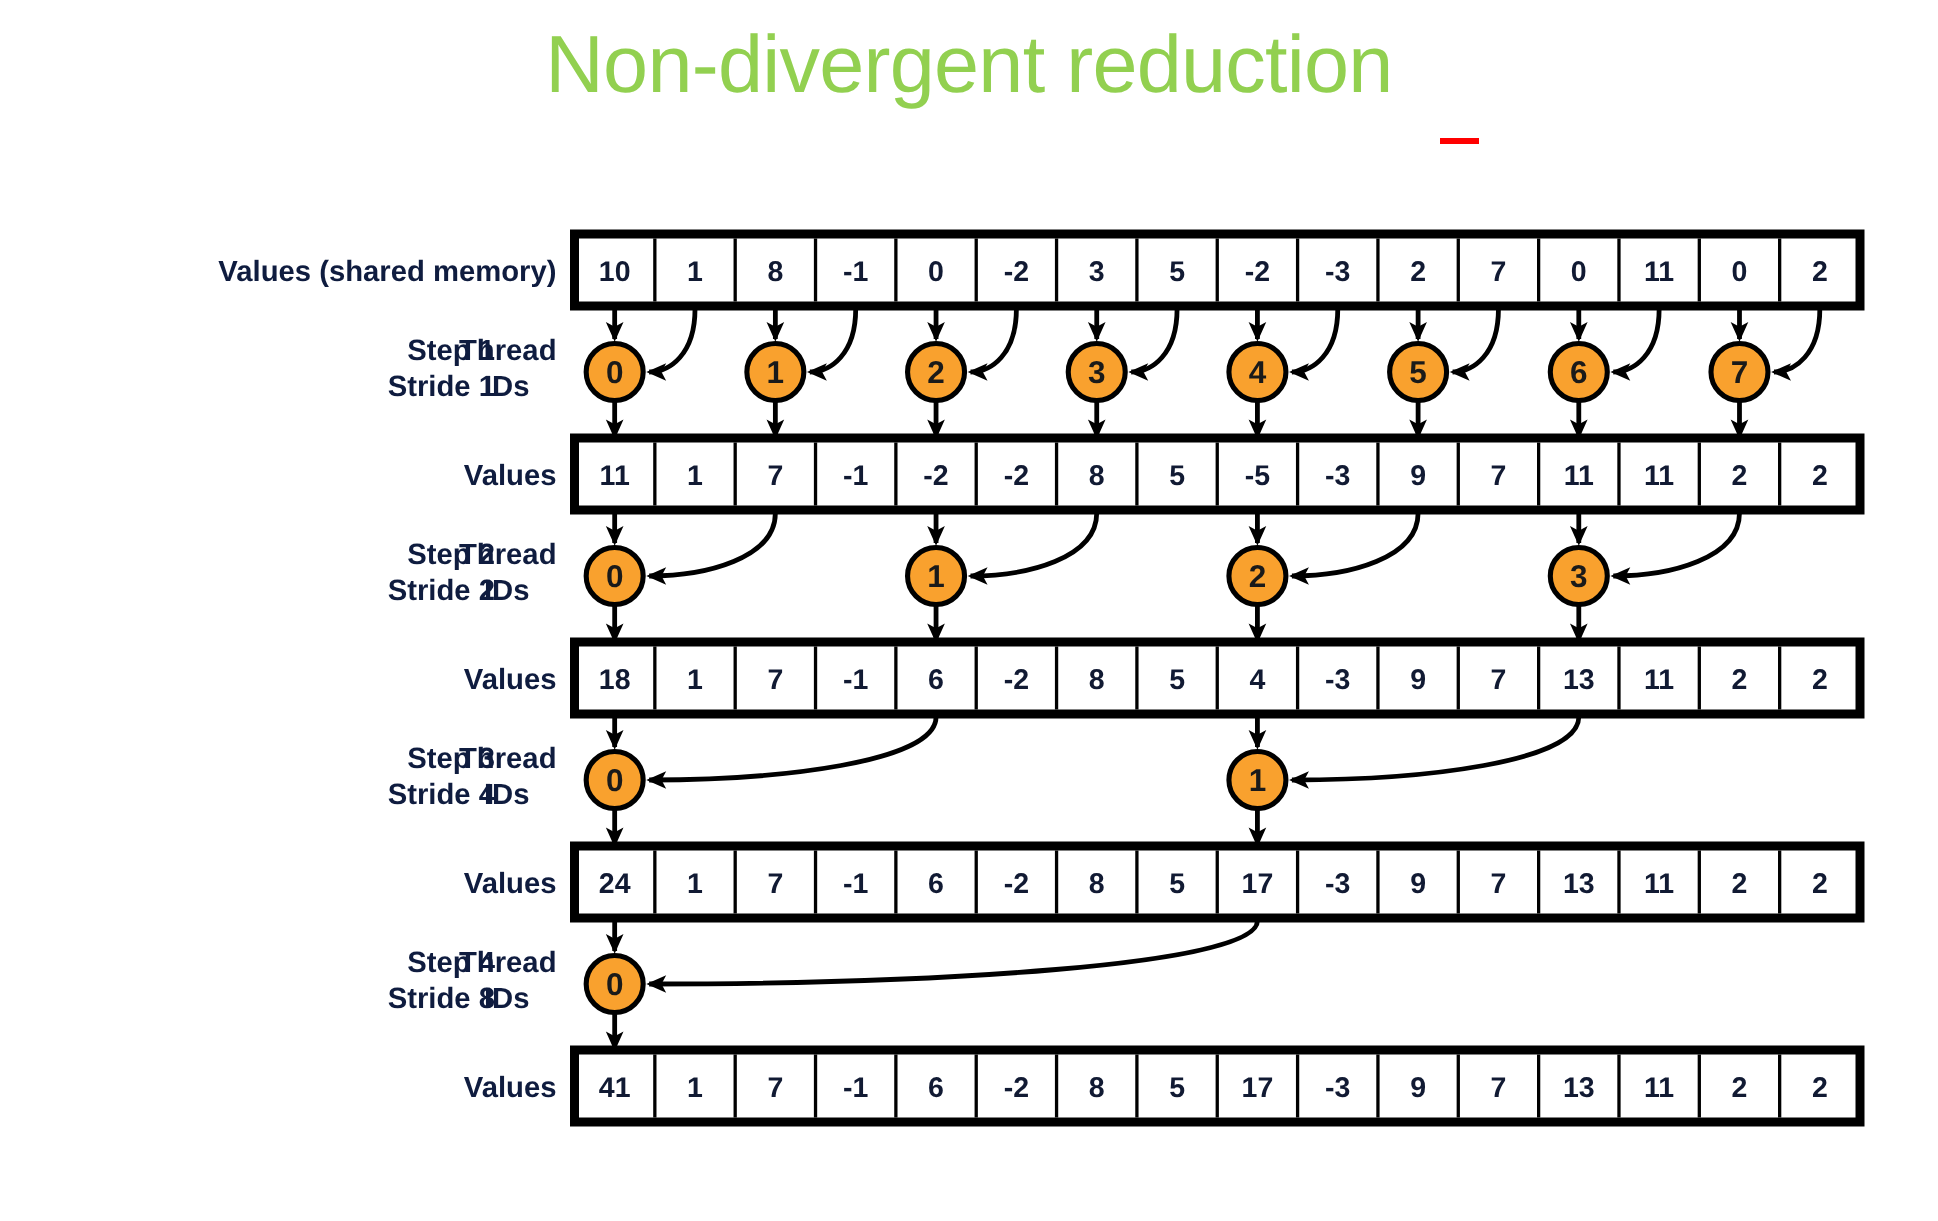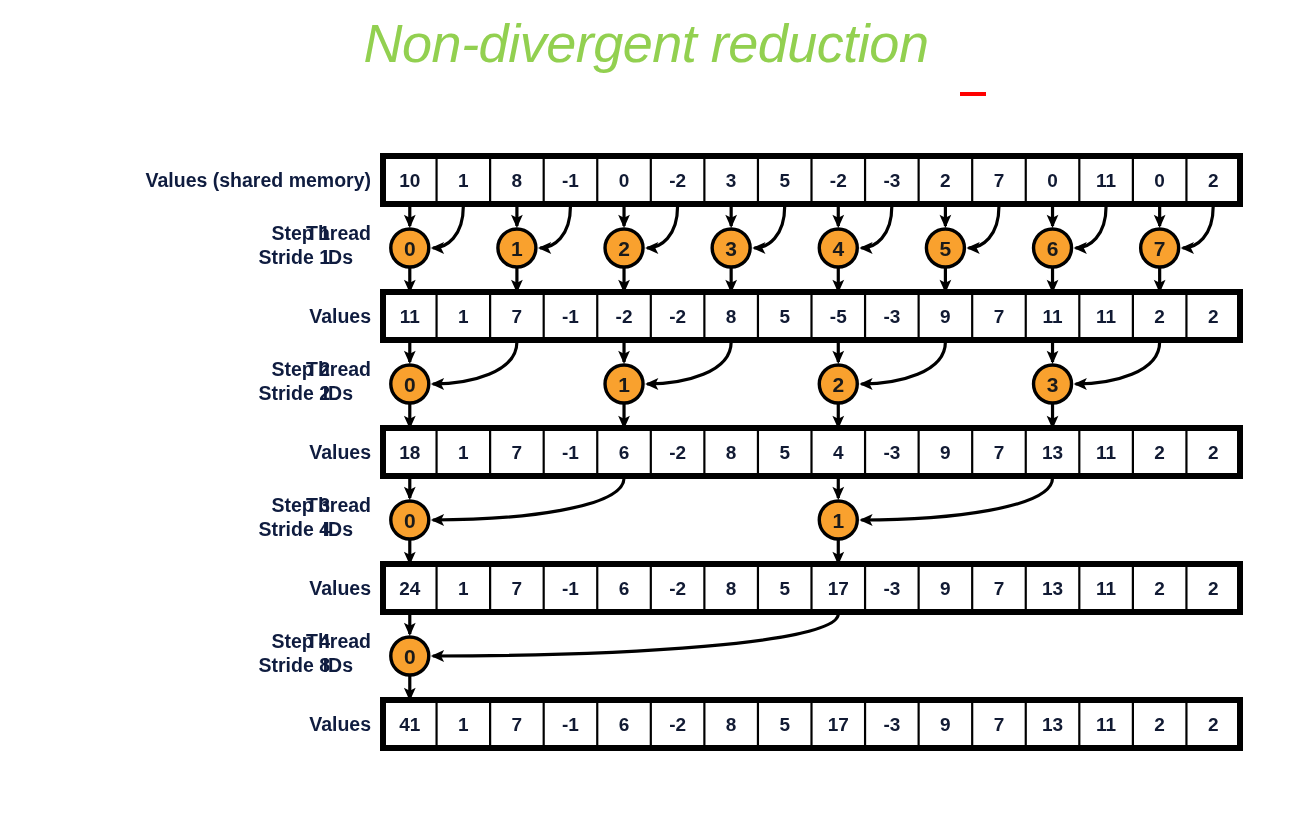--- a/index.html
+++ b/index.html
@@ -27,21 +27,20 @@
     left: 0;
     top: 12px;
     width: 1292px;
     text-align: center;
     font-family: "Liberation Sans", sans-serif;
     font-size: 54px;
     font-weight: 400;
     color: #92d050;
     letter-spacing: -0.5px;
     white-space: nowrap;
-    font-style: italic;
   }
   .title-underline {
     position: absolute;
     left: 960px;
     top: 92px;
     width: 26px;
     height: 4px;
     background: #ff0000;
   }
   

